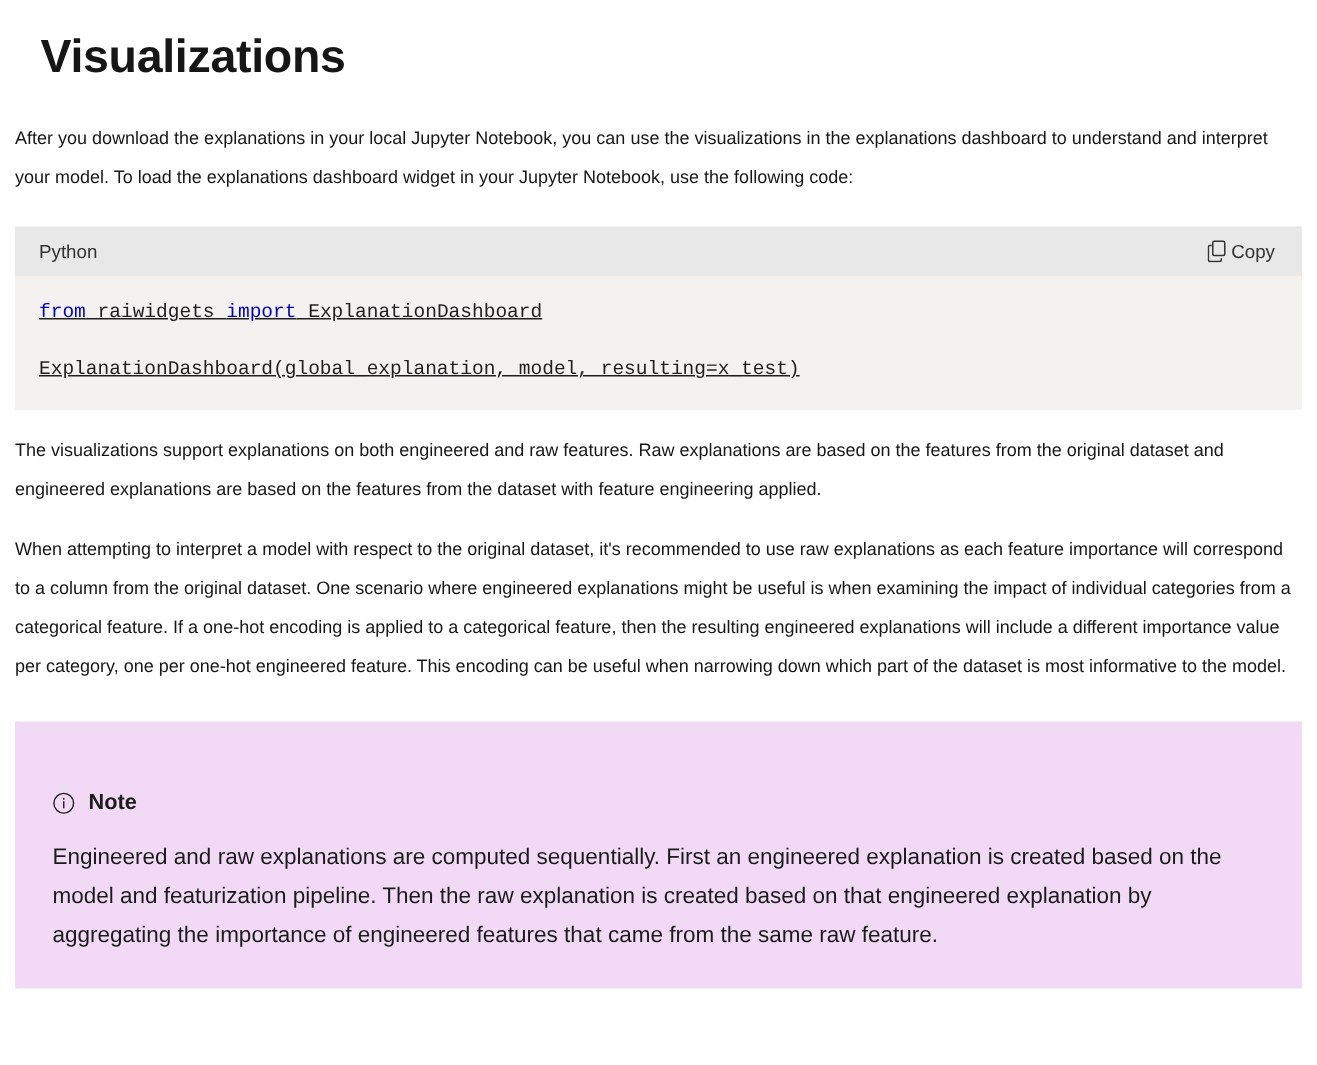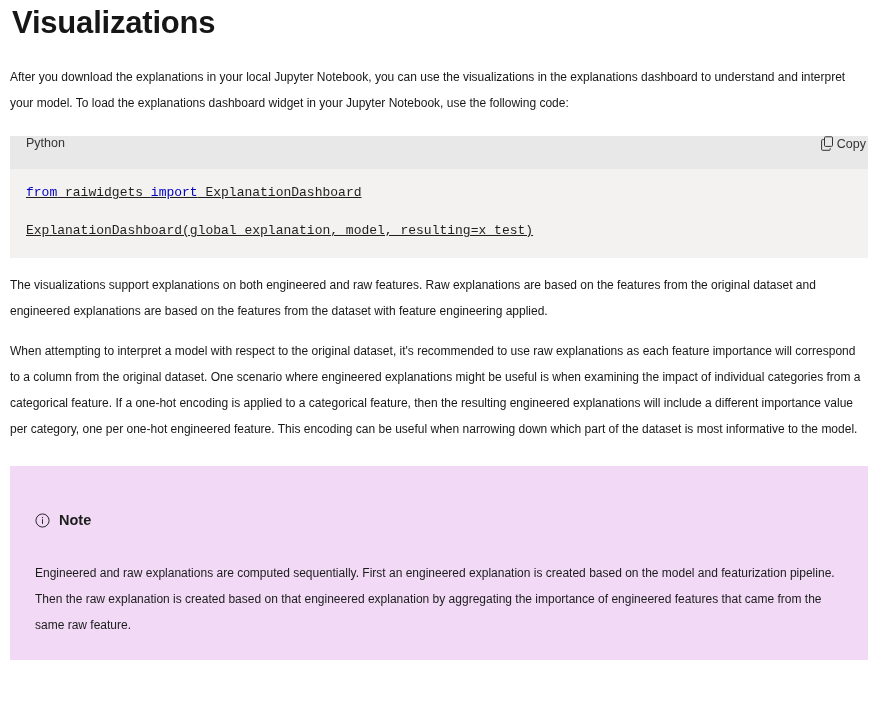--- a/index.html
+++ b/index.html
@@ -16,21 +16,21 @@
   }
   .page {
     width: 878px;
     box-sizing: border-box;
     padding: 0 10px;
   }
   h1.page-title {
     font-size: 31px;
     line-height: 38px;
     font-weight: 600;
-    margin: 2px;
+    margin: 17px;
     padding-top: 2px;
     letter-spacing: -0.2px;
     color: #161616;
   }
   p.body-text {
     font-size: 12px;
     line-height: 26px;
     margin: 14px 0 0 0;
     color: #171717;
   }
@@ -41,23 +41,23 @@
   .code-block {
     margin-top: 20px;
     background: #f3f2f1;
     border: none;
     width: 858px;
     box-sizing: border-box;
   }
   .code-header {
     height: 33px;
     display: flex;
-    align-items: flex-start;
+    align-items: center;
     justify-content: space-between;
-    padding: 0 2px 0 16px;
+    padding: 0 18px 0 16px;
     background: #e8e8e8;
     box-sizing: border-box;
   }
   .code-lang {
     font-size: 12.5px;
     color: #333333;
     font-family: "Liberation Sans", sans-serif;
   }
   .copy-btn {
     display: flex;
@@ -97,22 +97,22 @@
     display: flex;
     align-items: center;
     gap: 9px;
     font-size: 14.5px;
     font-weight: 700;
     color: #1c1c1c;
     margin-top: 28px;
   }
   .note-icon svg { display: block; }
   .note-body {
-    margin-top: 32px;
-    font-size: 12px;
+    margin-top: 16px;
+    font-size: 15px;
     line-height: 26px;
     color: #1b1b1b;
   }
 </style>
 </head>
 <body>
 
 <div class="page">
 
   <h1 class="page-title">Visualizations</h1>

